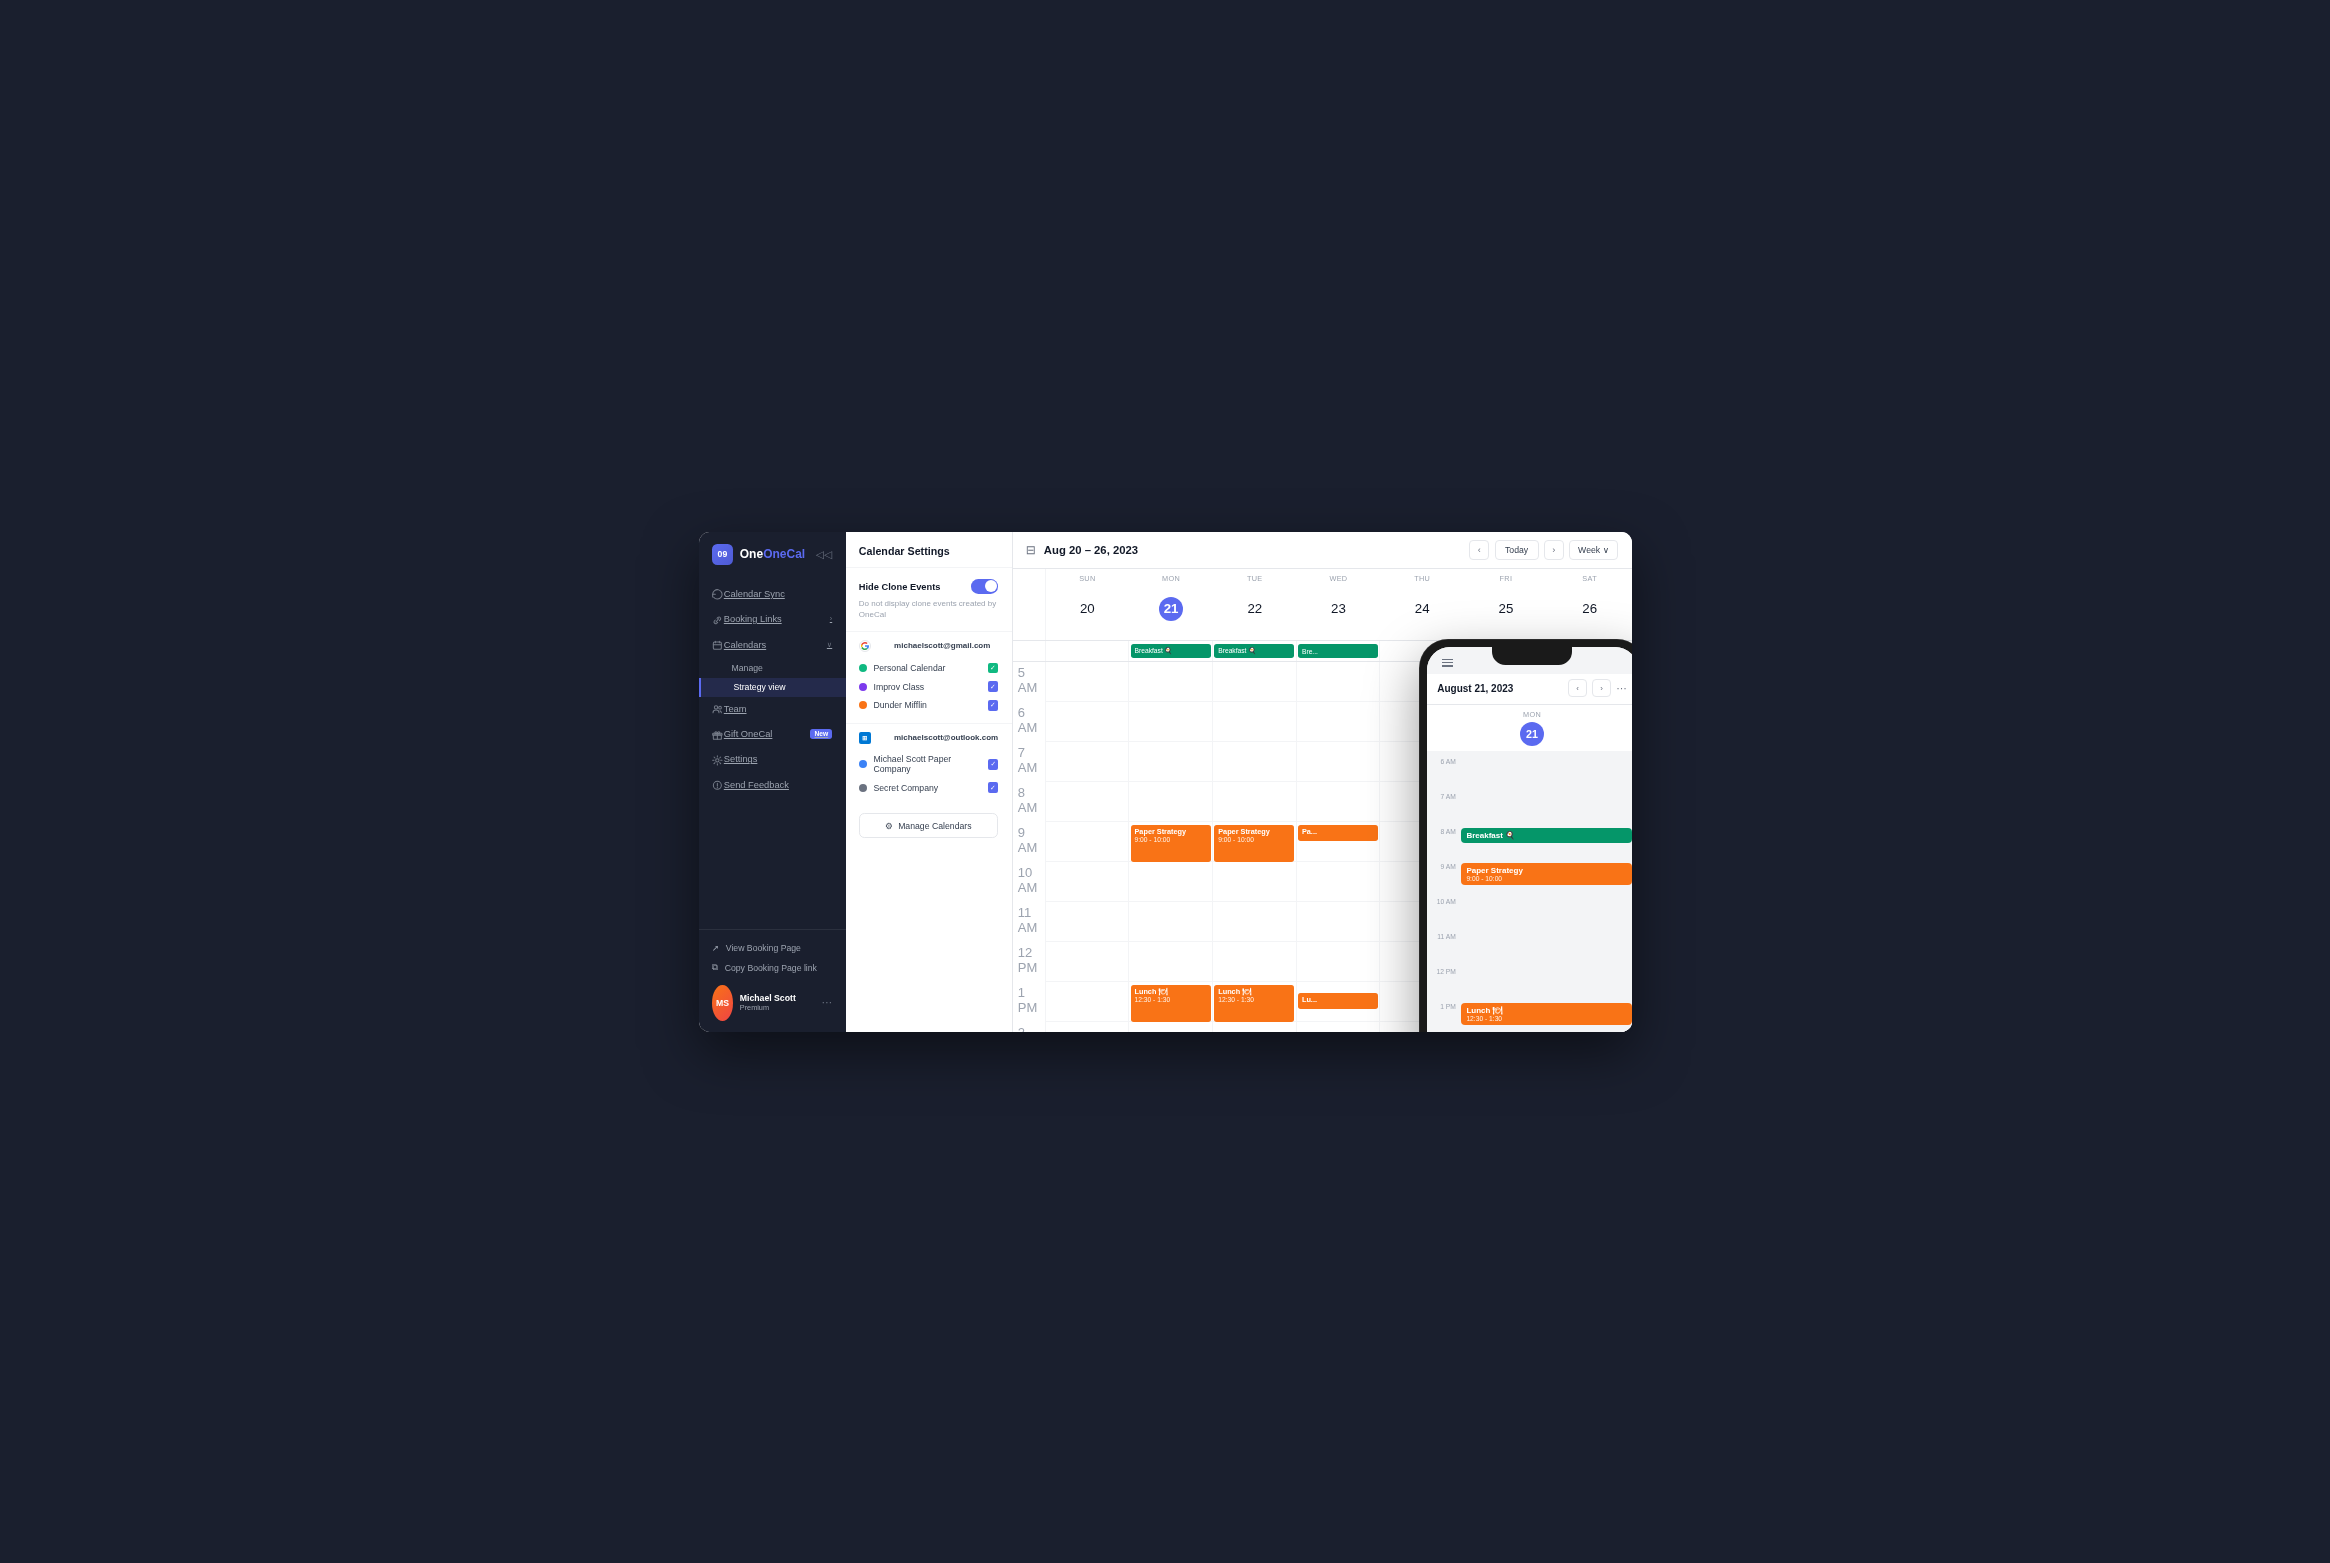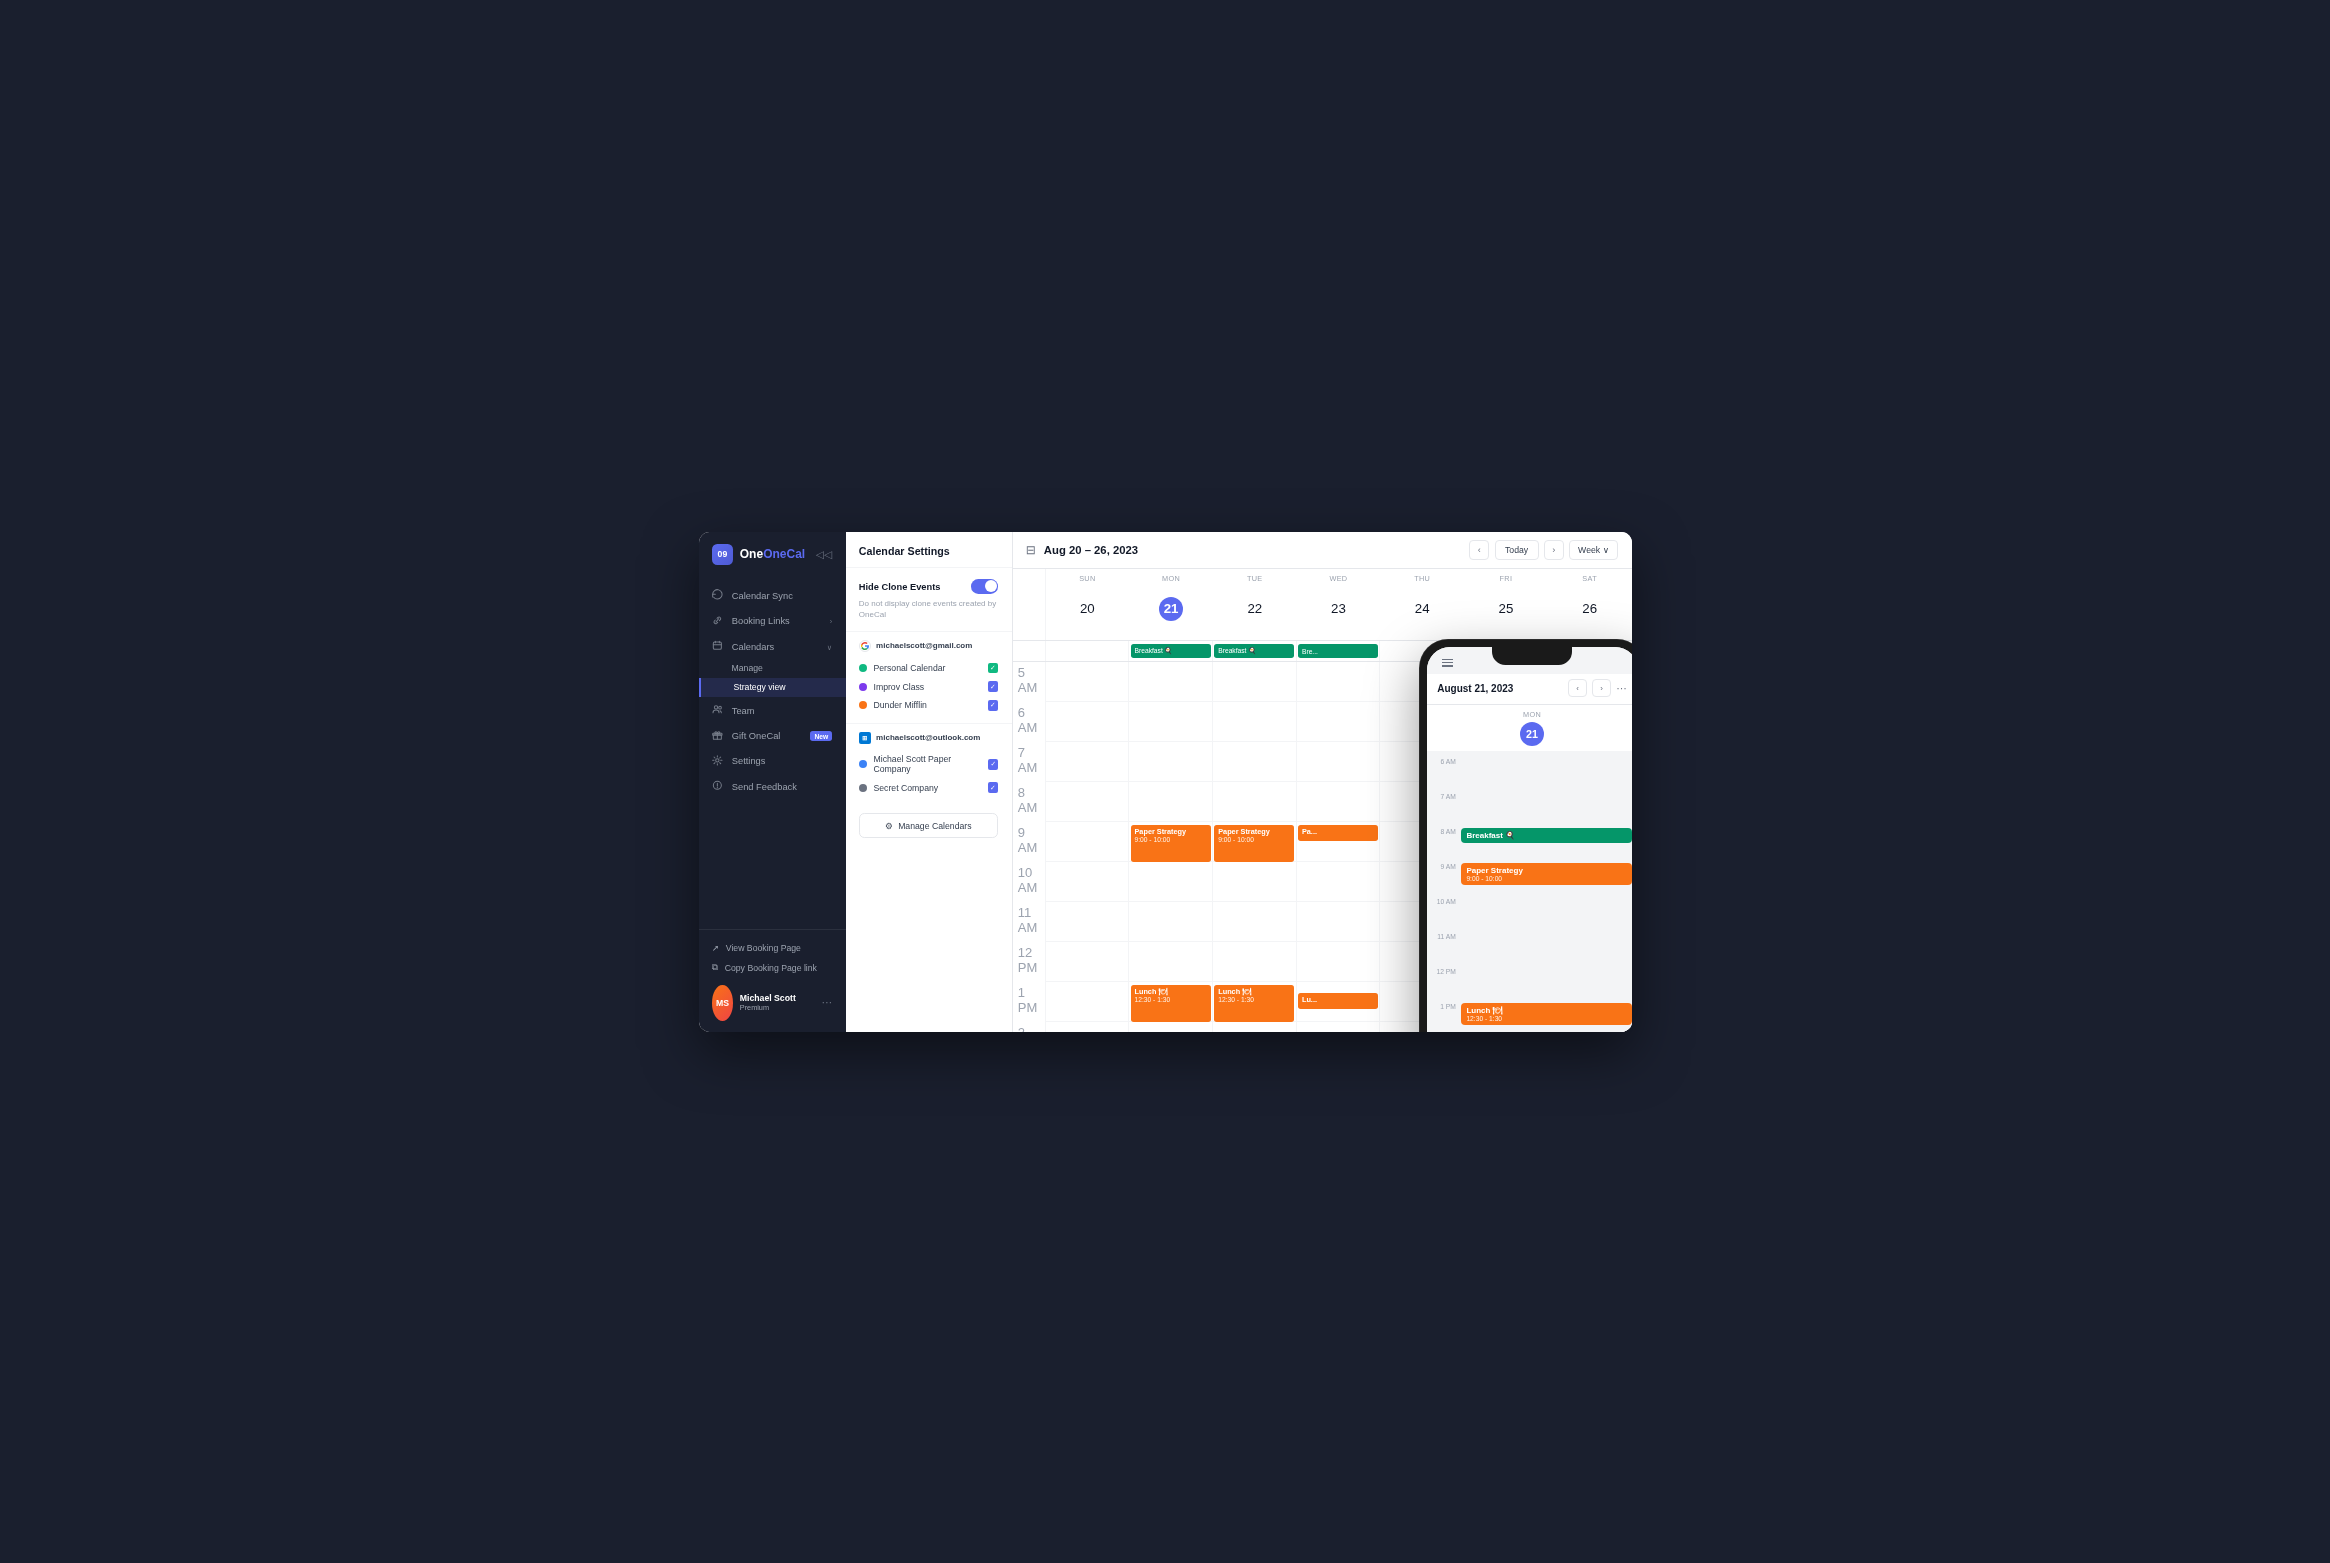--- a/index.html
+++ b/index.html
@@ -61,28 +61,28 @@
       color: #6b7280;
       cursor: pointer;
       font-size: 10.7px;
     }
     .sidebar-nav {
       flex: 1;
       padding: 5.3px 0;
     }
     .nav-item {
       display: flex;
-      align-items: flex-end;
-      gap: 8px;
+      align-items: flex-start;
       padding: 6.7px 13.3px;
       color: #9ca3af;
       cursor: pointer;
       font-size: 9.3px;
       border-radius: 0;
       position: relative;
+      text-decoration: underline;
     }
     .nav-icon {
       width: 12px;
       height: 12px;
       display: flex;
       align-items: center;
       justify-content: center;
       opacity: 0.7;
     }
     .nav-badge {
@@ -234,20 +234,21 @@
       border: 0.7px solid #e5e7eb;
       display: flex;
       align-items: center;
       justify-content: center;
       font-size: 7.3px;
     }
     .account-email {
       font-size: 8px;
       font-weight: 600;
       color: #374151;
+      margin-left: 18px;
     }
     .calendar-item {
       display: flex;
       align-items: center;
       gap: 6.7px;
       padding: 4px 0;
       font-size: 8.7px;
       color: #374151;
     }
     .cal-dot {

